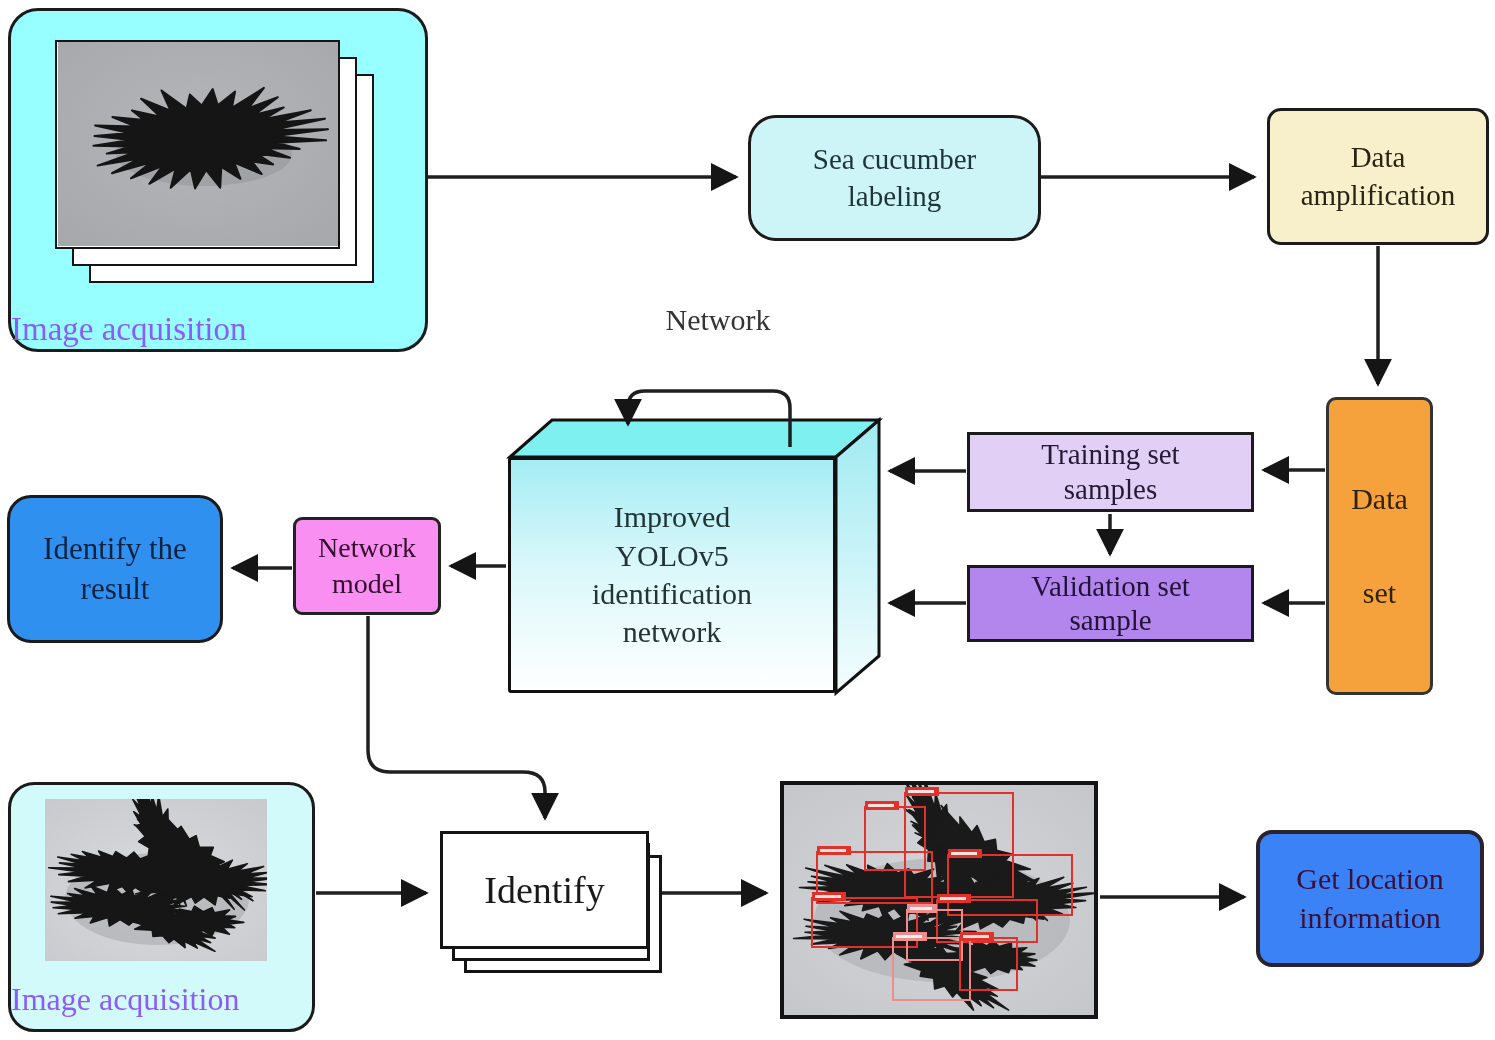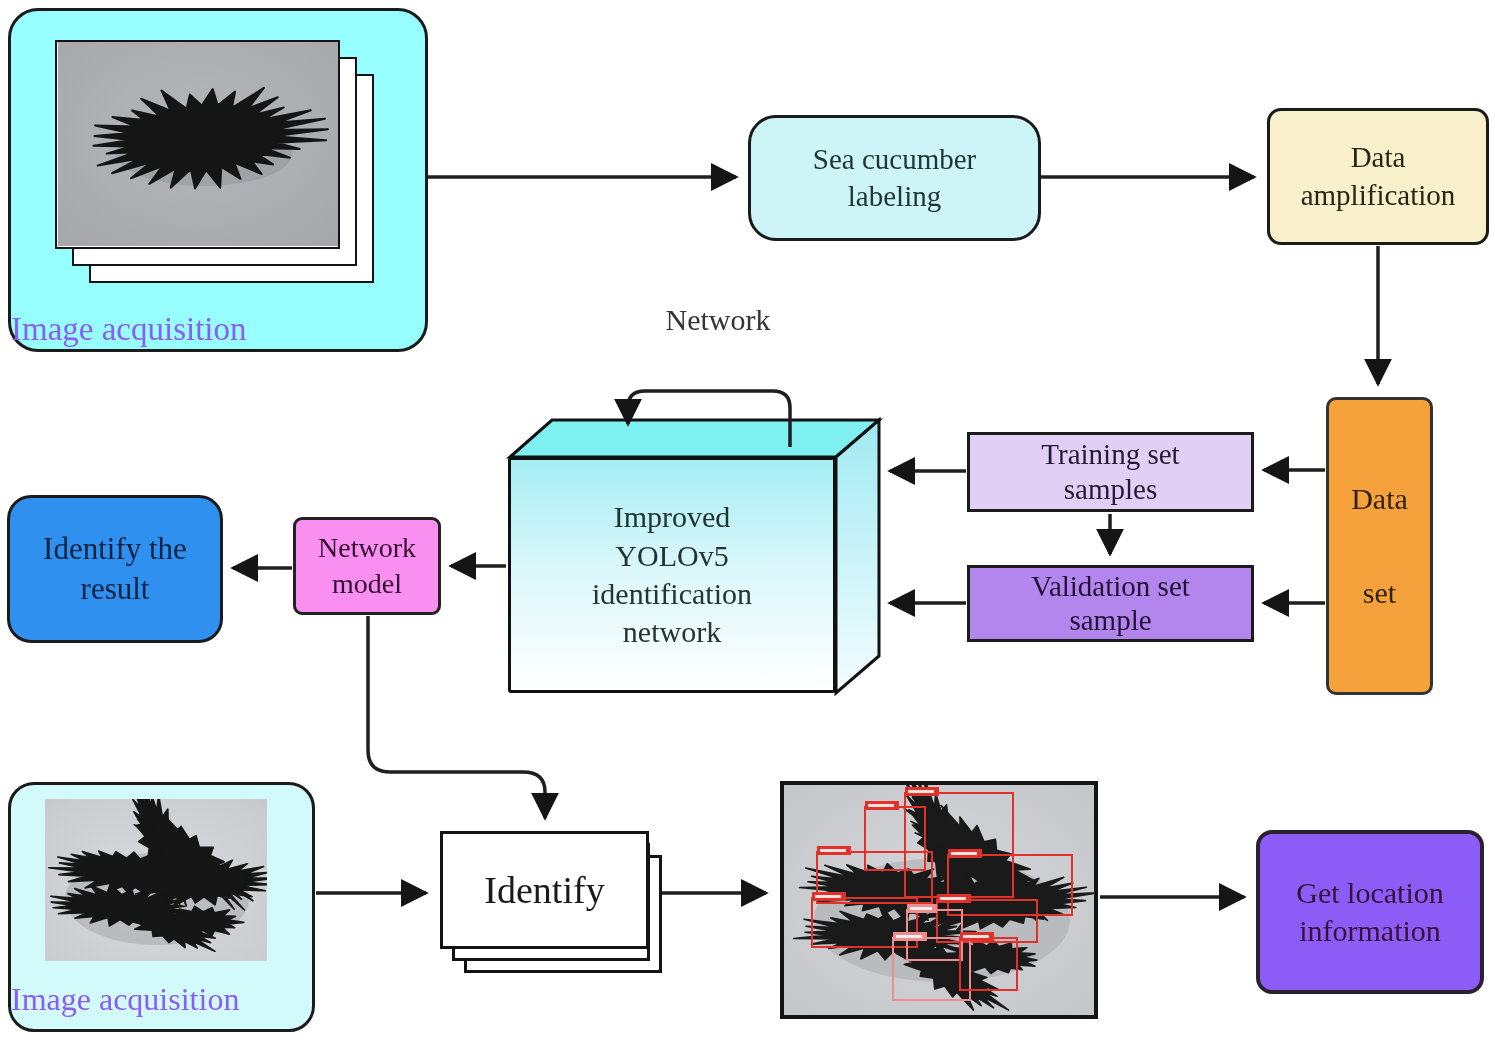--- a/index.html
+++ b/index.html
@@ -205,18 +205,18 @@
           <rect x="167" y="67" width="26" height="3"></rect>
         <rect x="31" y="110" width="26" height="3"></rect>
           <rect x="156" y="112" width="26" height="3"></rect>
         <rect x="126" y="122" width="22" height="3"></rect>
           <rect x="112" y="150" width="26" height="3"></rect>
         <rect x="179" y="150" width="26" height="3"></rect>
       </g>
     </svg>
   </div>
 
-  <div class="node" style="left:1256px;top:830px;width:228px;height:164px;background:#8b5cf6;border-radius:16px;font-size:30px;color:#3a1038;border-color:#2b2230;border-width:4px;">
+  <div class="node" style="left:1256px;top:830px;width:228px;height:137px;background:#3b82f6;border-radius:16px;font-size:30px;color:#3a1038;border-color:#2b2230;border-width:4px;">
     <div class="ln">Get location</div>
     <div class="ln">information</div>
   </div>
 
 </div>
 
 </body></html>

